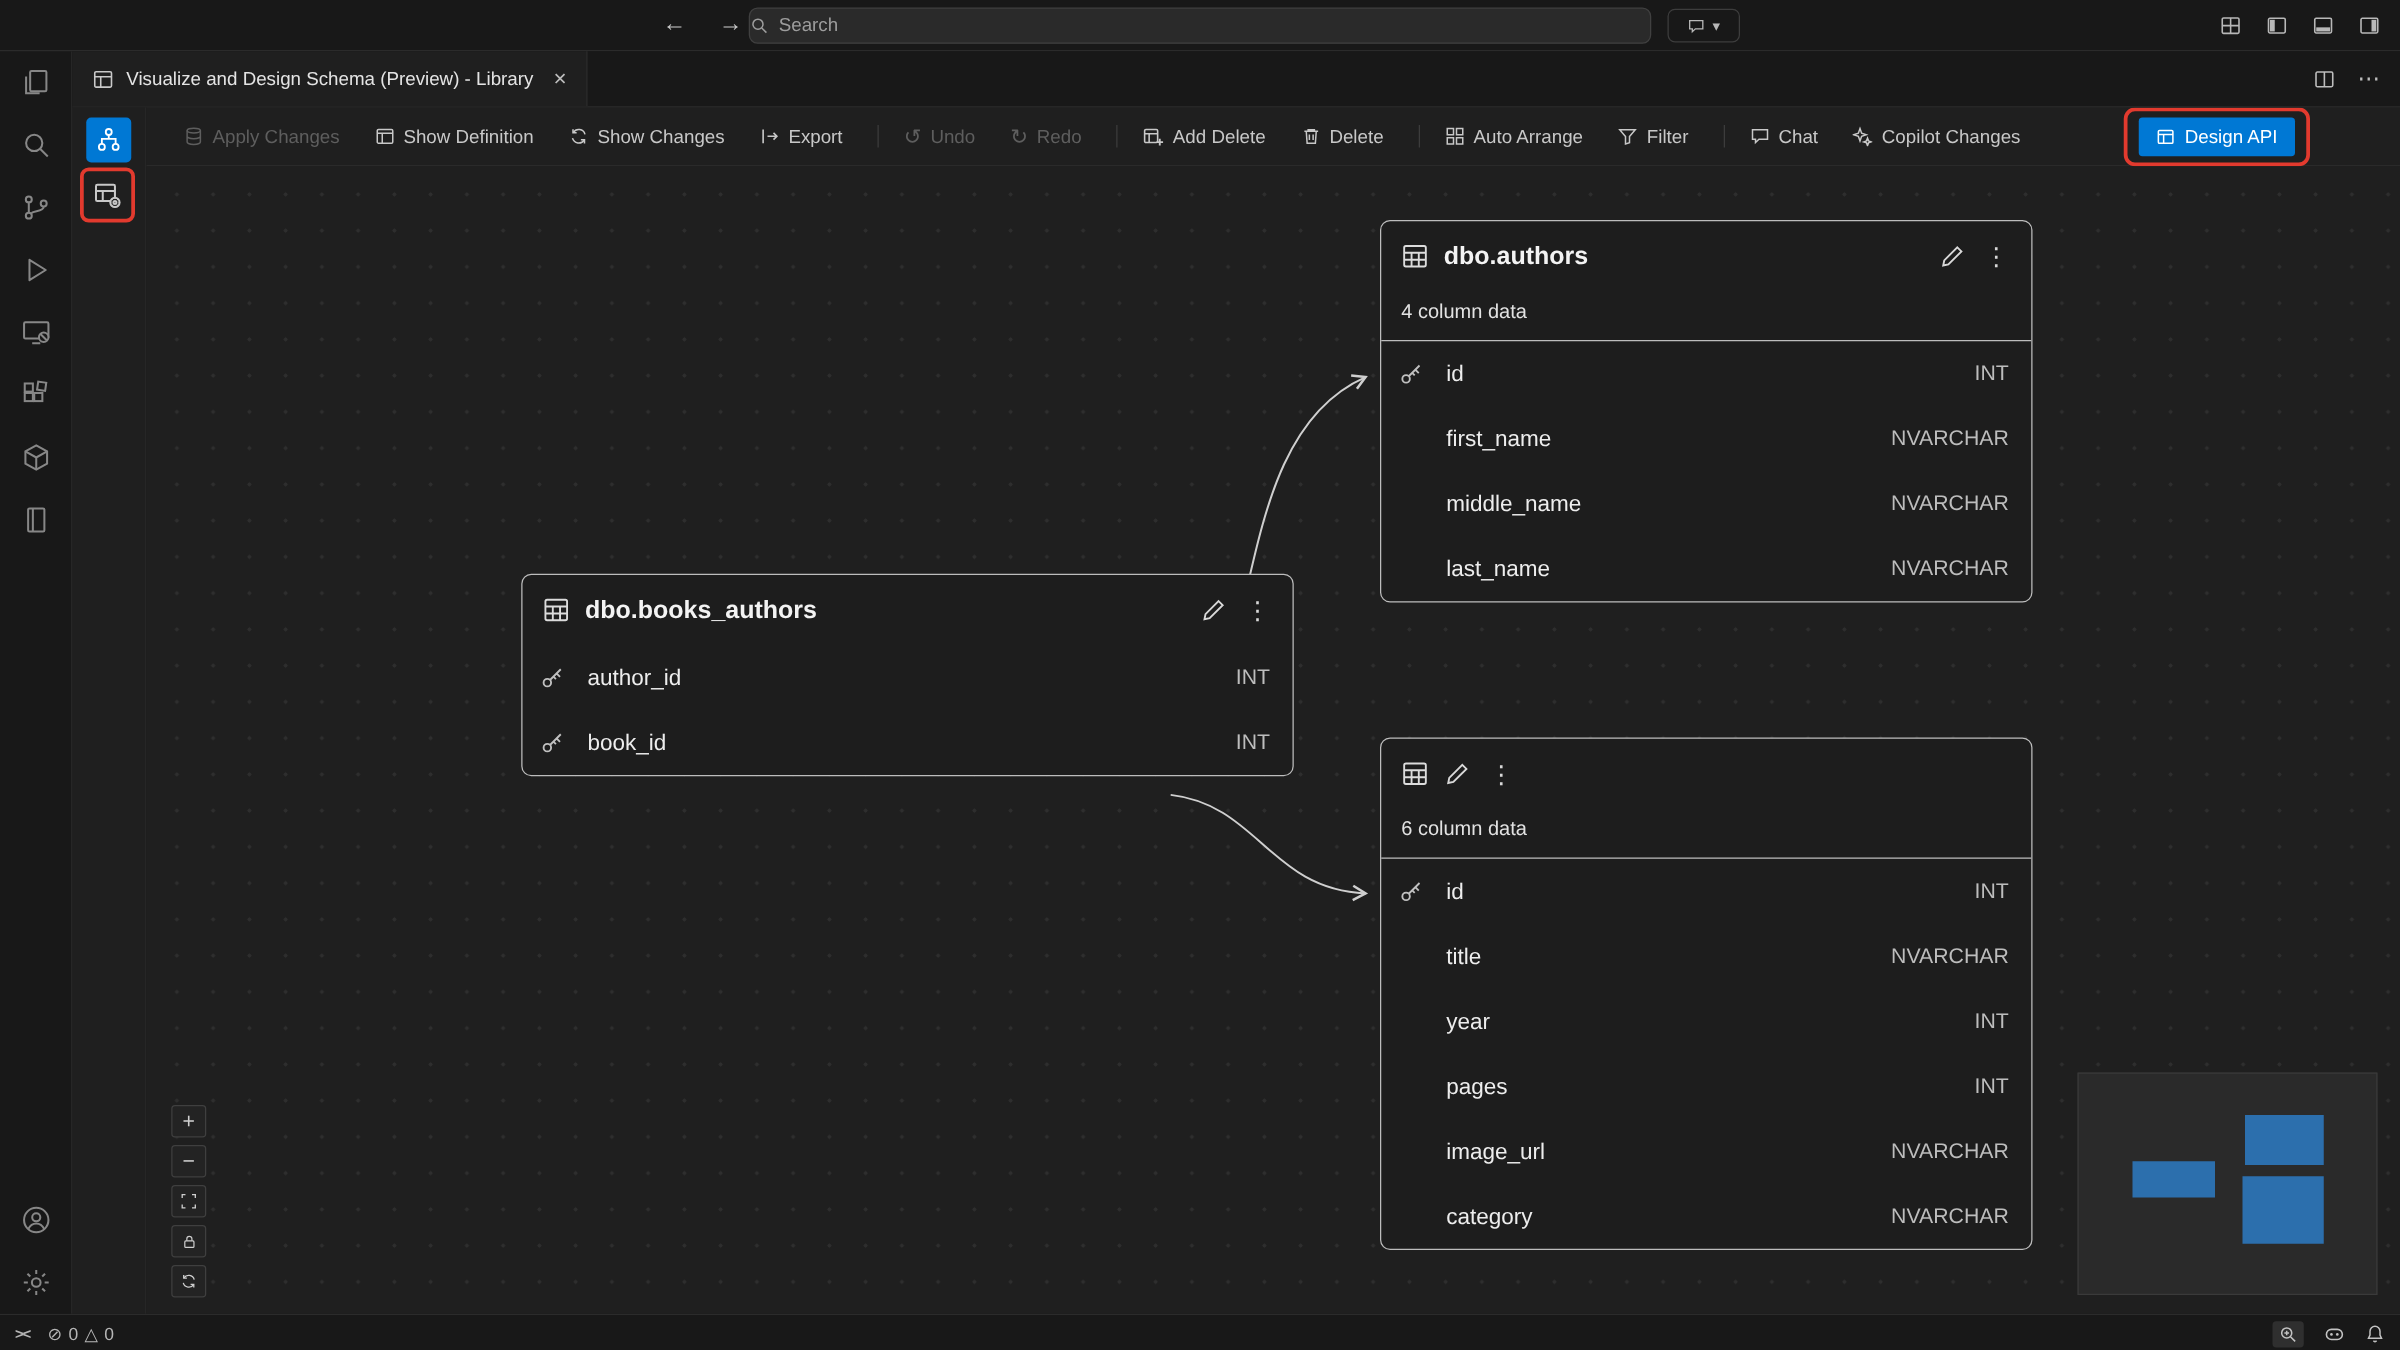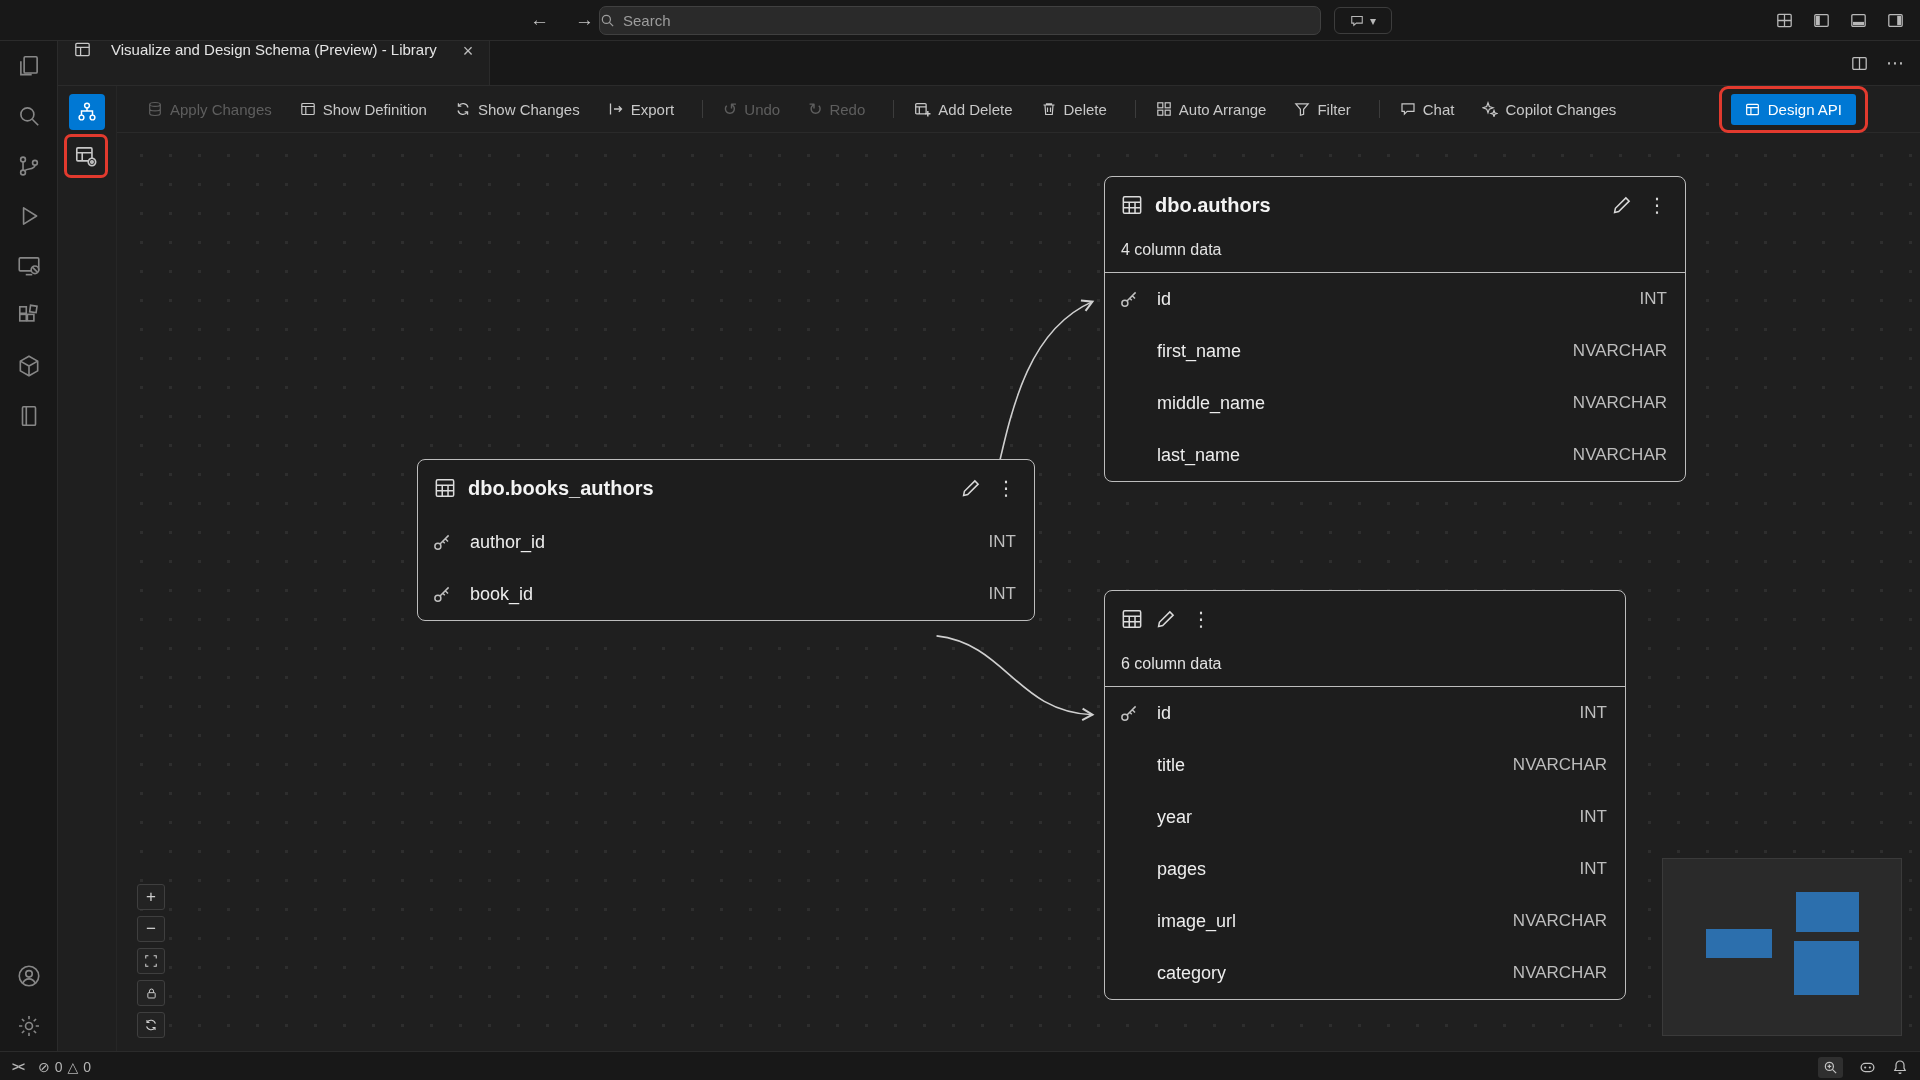--- a/index.html
+++ b/index.html
@@ -22,42 +22,42 @@
   .app-row{display:flex;height:1010px;}
   .activitybar{width:58px;background:#181818;border-right:1px solid #2b2b2b;display:flex;flex-direction:column;align-items:center;
        padding:12px 0;gap:24px;box-sizing:border-box;color:#878787;}
   .ab-item{cursor:pointer;}
   .ab-bottom{margin-top:auto;display:flex;flex-direction:column;align-items:center;gap:24px;}
 
   .editor-col{flex:1;display:flex;flex-direction:column;min-width:0;}
 
   
   .tabbar{height:44px;background:#181818;display:flex;align-items:stretch;border-bottom:1px solid #2b2b2b;position:relative;}
-  .tab{display:flex;gap:20px;background:#1f1f1f;border-right:1px solid #2b2b2b;padding:0 16px;cursor:pointer;}
+  .tab{display:flex;align-items:center;gap:10px;background:#1f1f1f;border-right:1px solid #2b2b2b;padding:0 16px;cursor:pointer;}
   .tab-title{color:#e4e4e4;font-size:15px;white-space:nowrap;}
   .tab-close{color:#bdbdbd;font-size:18px;margin-left:6px;cursor:pointer;}
   .tab-actions{position:absolute;right:16px;top:0;height:44px;display:flex;align-items:center;gap:18px;color:#bdbdbd;}
   .tab-actions .ellipsis{font-size:18px;cursor:pointer;}
 
   
   .workrow{flex:1;display:flex;min-height:0;}
   .designer-strip{width:58px;background:#1f1f1f;border-right:1px solid #262626;position:relative;flex:none;}
   .strip-active{position:absolute;top:8px;left:11px;width:36px;height:36px;background:#0078d4;border-radius:4px;
        display:flex;align-items:center;justify-content:center;cursor:pointer;}
   .strip-red-box{position:absolute;top:48px;left:6px;width:44px;height:44px;border:3px solid #e23a2e;border-radius:7px;
        box-sizing:border-box;display:flex;align-items:center;justify-content:center;}
   .strip-icon2{color:#c8c8c8;cursor:pointer;display:flex;}
 
   .right-col{flex:1;display:flex;flex-direction:column;min-width:0;}
   .toolbar{height:46px;background:#1f1f1f;border-bottom:1px solid #2a2a2a;display:flex;align-items:center;padding:0 0 0 30px;flex:none;}
   .tb-item{display:flex;align-items:center;gap:7px;font-size:15px;color:#c8c8c8;cursor:pointer;margin-right:28px;white-space:nowrap;}
   .tb-item .uicon{font-size:17px;line-height:1;}
   .tb-item.disabled{color:#5e5e5e;cursor:default;}
   .tb-sep{width:1px;height:18px;background:#3c3c3c;margin:0 20px 0 0;}
-  .design-wrap{margin-left:auto;margin-right:52px;border:3px solid #e23a2e;border-radius:9px;padding:5px 9px;}
+  .design-wrap{margin-left:auto;margin-right:72px;border:3px solid #e23a2e;border-radius:9px;padding:5px 9px;}
   .design-btn{background:#0078d4;color:#ffffff;border:none;border-radius:3px;font-size:15px;font-family:inherit;
        display:flex;align-items:center;gap:8px;padding:7px 14px;cursor:pointer;}
 
   
   .canvas{flex:1;position:relative;background-color:#1f1f1f;overflow:hidden;
        background-image:radial-gradient(circle,#2e2e2e 1.5px,transparent 1.7px);background-size:29px 29px;background-position:10px 8px;}
   .edges{position:absolute;inset:0;width:100%;height:100%;pointer-events:none;}
 
   .table-card{position:absolute;background:#1d1d1d;border:1px solid #bdbdbd;border-radius:8px;box-sizing:border-box;cursor:grab;}
   .tc-header{height:56px;display:flex;align-items:center;gap:12px;padding:0 16px;}
@@ -429,21 +429,21 @@
                         <circle cx="4.7" cy="11.3" r="2.4"></circle>
                         <path d="M6.4 9.6L13.3 2.7M10.6 5.4l2.2 2.2M8.6 7.4l1.6 1.6"></path>
                       </svg>
                     </span>
                     <span class="cname">book_id</span>
                     <span class="ctype">INT</span>
                   </div>
                 </div>
             </div>
 
-            <div class="table-card" style="left:987px;top:43px;width:582px;">
+            <div class="table-card" style="left:987px;top:43px;width:522px;">
               <div class="tc-header">
                 <span class="tc-grid">
                     <svg width="22" height="22" viewBox="0 0 16 16" fill="none" stroke="currentColor" stroke-width="1.1">
                       <rect x="1.7" y="2" width="12.6" height="12" rx="1"></rect>
                       <path d="M1.7 6h12.6M1.7 10h12.6M6 6v8M10.2 6v8"></path>
                     </svg>
                   </span>
                 <span class="tc-title">dbo.authors</span>
                 <span class="tc-pencil">
                     <svg width="22" height="22" viewBox="0 0 16 16" fill="none" stroke="currentColor" stroke-width="1.1">

